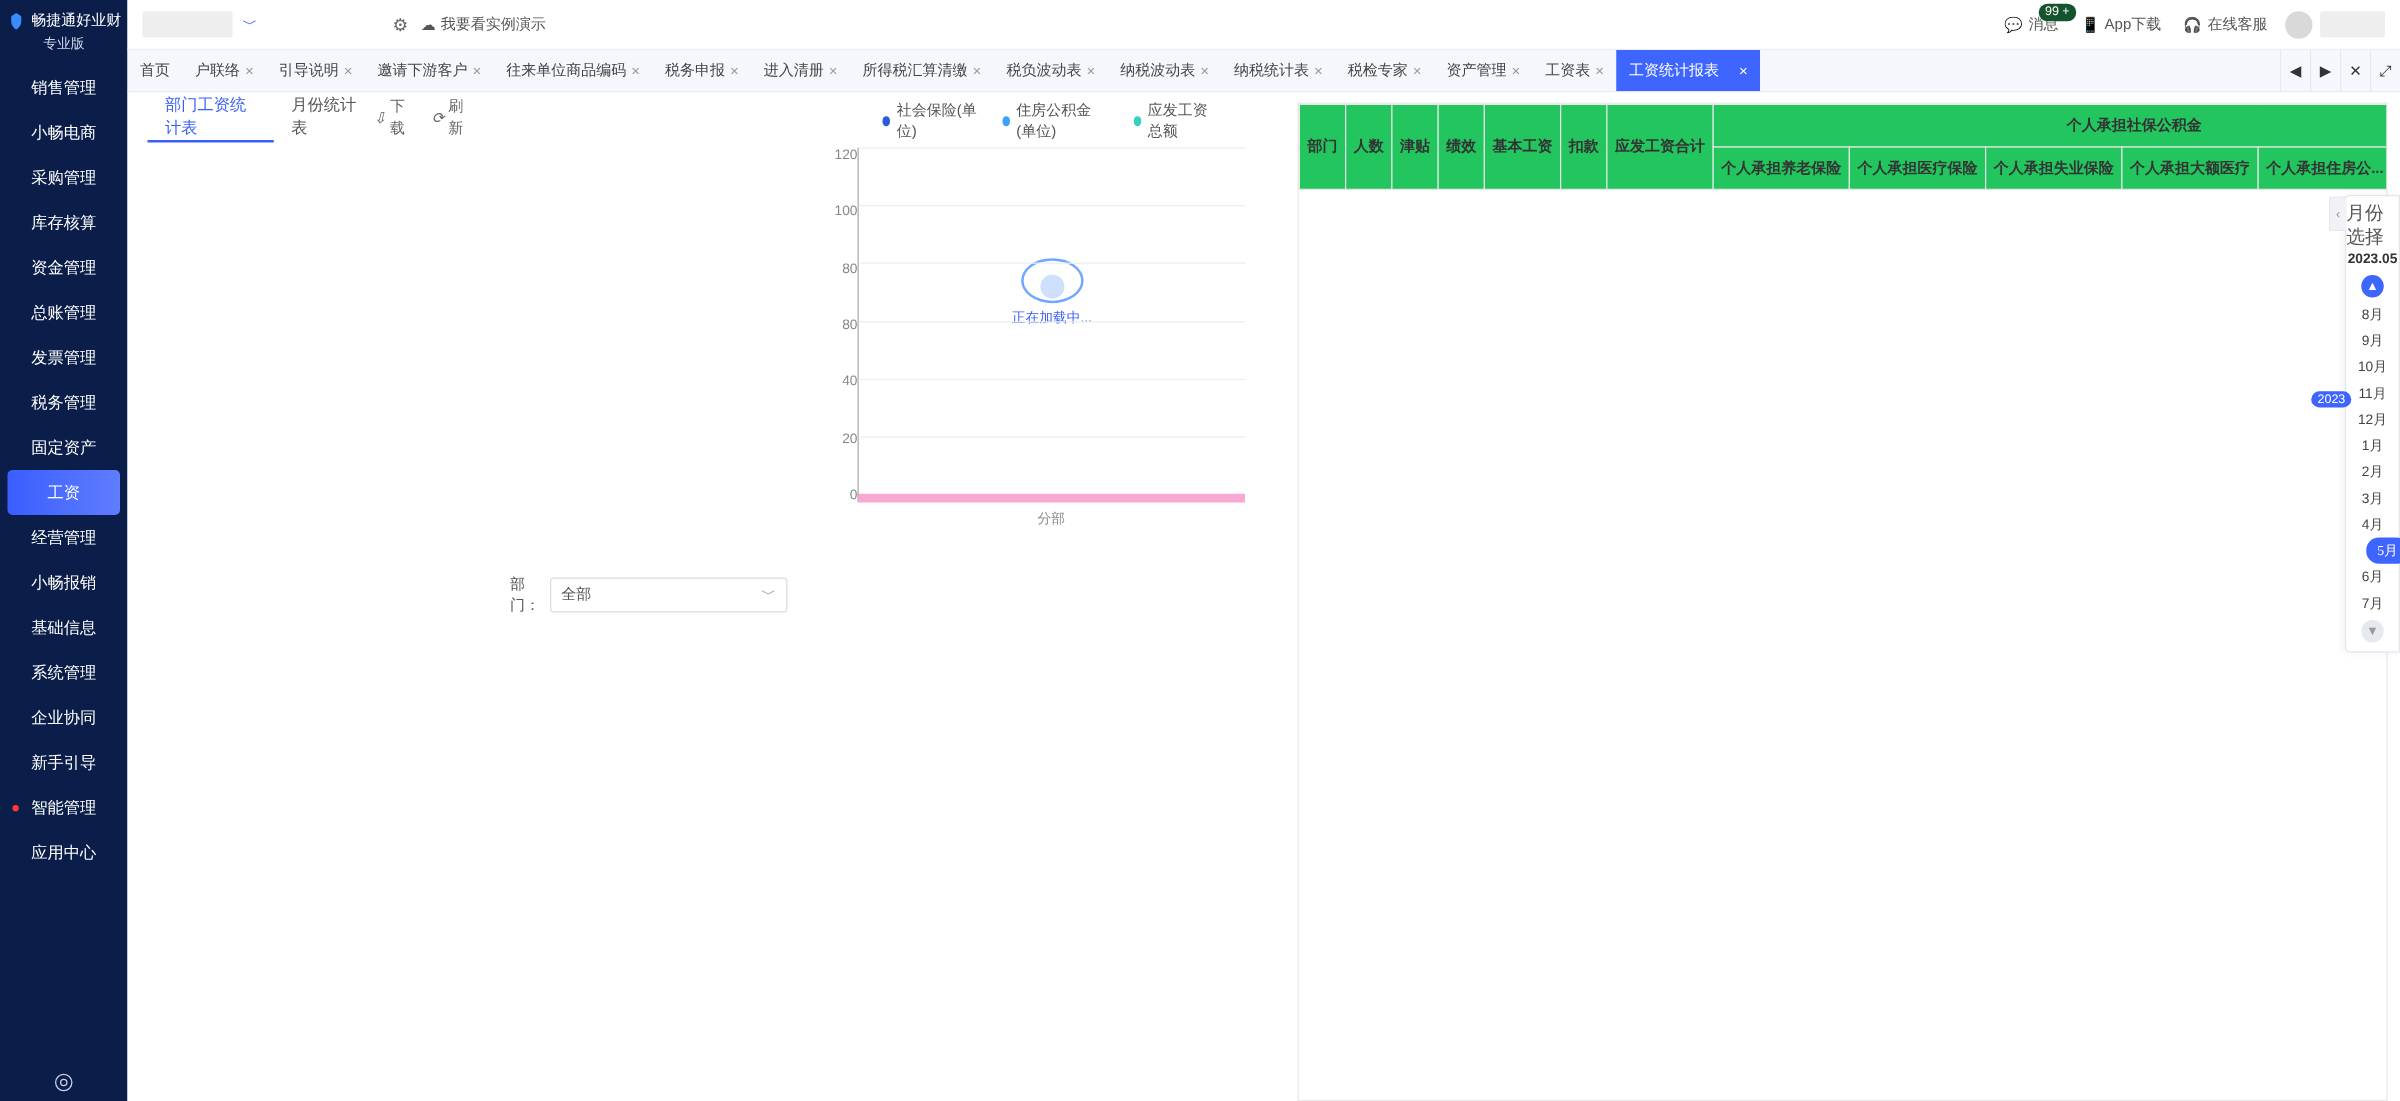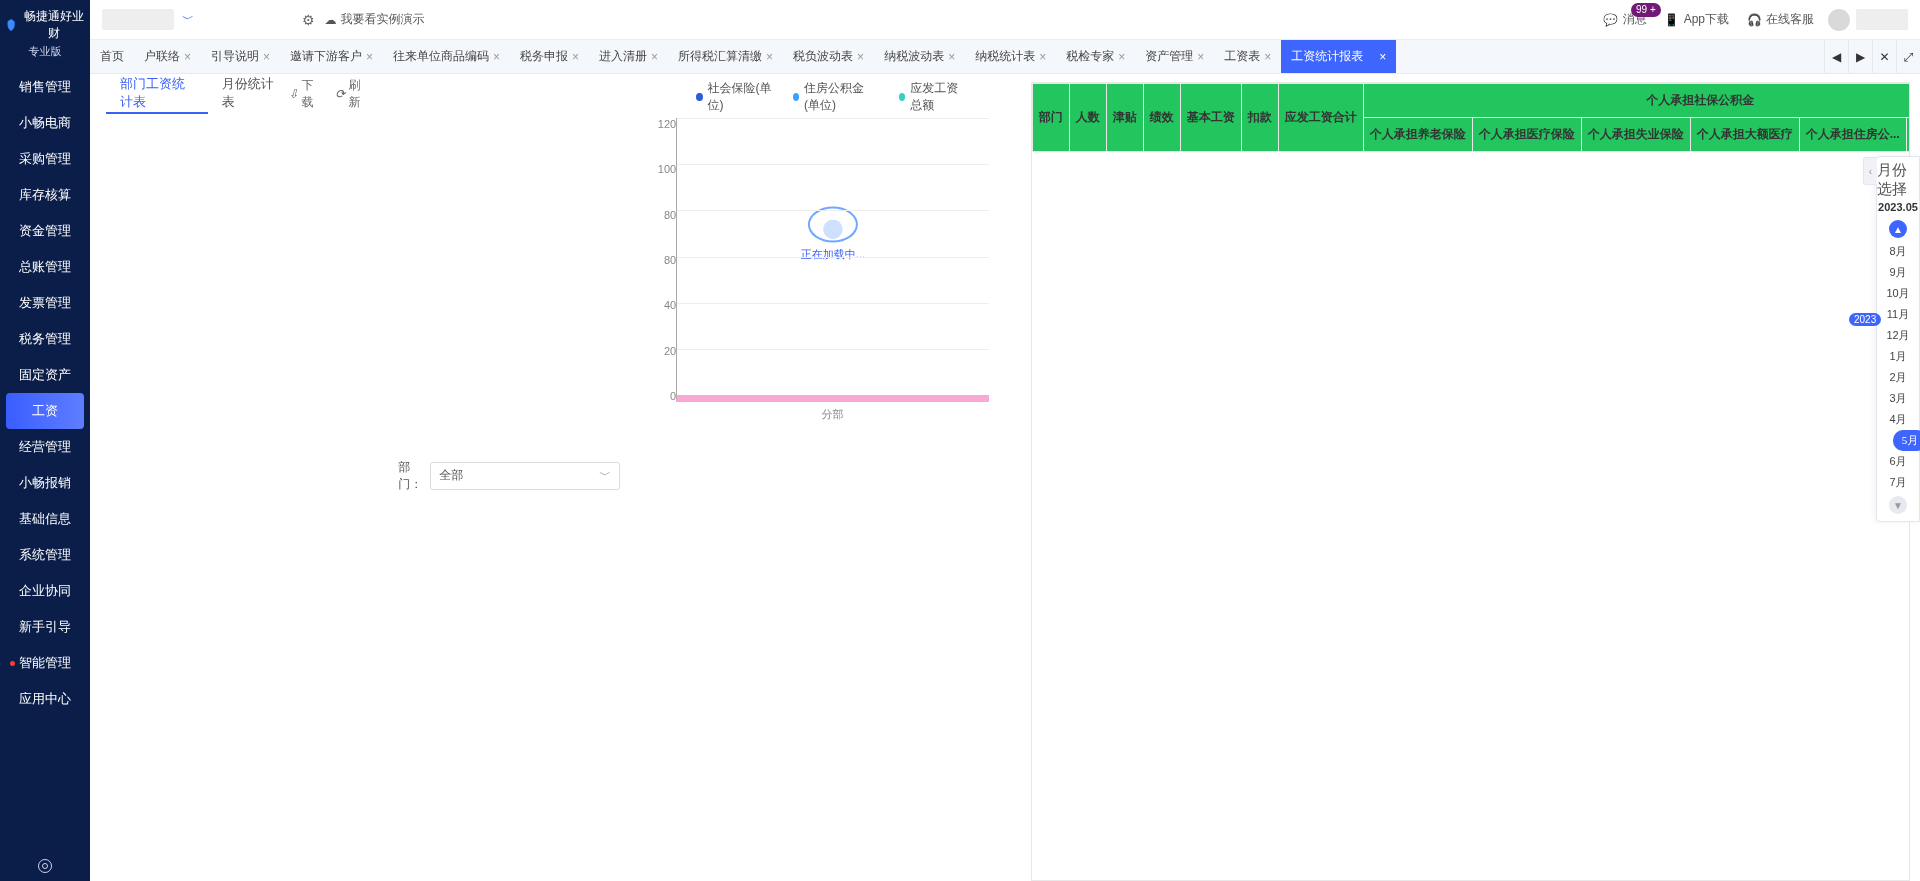--- a/index.html
+++ b/index.html
@@ -1,20 +1,20 @@
 <!DOCTYPE html>
 <html><head>
 <meta charset="utf-8">
 <style>
 * { margin: 0; padding: 0; box-sizing: border-box; font-family: "Microsoft YaHei", -apple-system, sans-serif; }
 html, body { width: 100%; height: 100%; overflow: hidden; background: #fff; }
 body { display: flex; font-size: 12px; color: #333; }
 
 
-.sidebar { width: 90px; background: #0b1e4a; display: flex; flex-direction: column; color: #fff; flex-shrink: 0; }
+.sidebar { width: 102px; background: #0b1e4a; display: flex; flex-direction: column; color: #fff; flex-shrink: 0; }
 .brand { padding: 8px 4px 4px; text-align: center; }
 .brand-logo { font-size: 12px; display: flex; align-items: center; justify-content: center; gap: 4px; }
 .brand-sub { font-size: 11px; margin-top: 2px; color: #cfd6ea; }
 .menu { flex: 1; overflow-y: auto; margin-top: 6px; }
 .menu-item { height: 36px; display: flex; align-items: center; justify-content: center; font-size: 13px; cursor: pointer; position: relative; }
 .menu-item.active { background: linear-gradient(90deg,#3a5eff,#5f7dff); border-radius: 4px; margin: 0 6px; }
 .menu-item .dot { width: 5px; height: 5px; background: #ff3b30; border-radius: 50%; position: absolute; left: 10px; }
 .sidebar-footer { height: 30px; display: flex; align-items: center; justify-content: center; }
 .gear-sm { width: 14px; height: 14px; border: 1.5px solid #ccd4e8; border-radius: 50%; position: relative; }
 .gear-sm::before { content:""; position:absolute; inset:3px; border:1.5px solid #ccd4e8; border-radius:50%; }
@@ -24,21 +24,21 @@
 
 
 .topbar { height: 40px; background: #fff; border-bottom: 1px solid #eee; display: flex; align-items: center; padding: 0 12px; gap: 10px; }
 .company-box { display: flex; align-items: center; gap: 8px; min-width: 190px; }
 .company-name { background: #eee; color: #eee; border-radius: 2px; padding: 2px 18px; font-size: 12px; }
 .chev { color: #3960f7; font-size: 12px; }
 .gear-o { color: #666; font-size: 14px; }
 .demo-link { display: flex; align-items: center; gap: 4px; color: #555; font-size: 12px; }
 .spacer { flex: 1; }
 .top-btn { display: flex; align-items: center; gap: 4px; color: #555; font-size: 12px; cursor: pointer; position: relative; padding: 0 4px; }
-.badge { position: absolute; top: -8px; right: -10px; background: #701a75; color: #fff; border-radius: 8px; padding: 0 5px; font-size: 10px; line-height: 14px; }
+.badge { position: absolute; top: -8px; right: -10px; background: #14532d; color: #fff; border-radius: 8px; padding: 0 5px; font-size: 10px; line-height: 14px; }
 .avatar-blk { display: flex; align-items: center; gap: 6px; }
 .avatar { width: 22px; height: 22px; background: #d9d9d9; border-radius: 50%; }
 .uname { background: #eee; color: #eee; padding: 2px 14px; border-radius: 2px; }
 
 
 .tabbar { height: 34px; background: #f4f7fb; border-bottom: 1px solid #e6e9ef; display: flex; align-items: stretch; }
 .tabs-scroll { flex: 1; display: flex; align-items: center; overflow: hidden; min-width: 0; }
 .tab { height: 100%; display: flex; align-items: center; padding: 0 10px; font-size: 12px; color: #444; gap: 4px; flex-shrink: 0; cursor: pointer; }
 .tab .x { color: #999; font-size: 12px; }
 .tab.active { background: #3e66ff; color: #fff; gap: 16px; }

